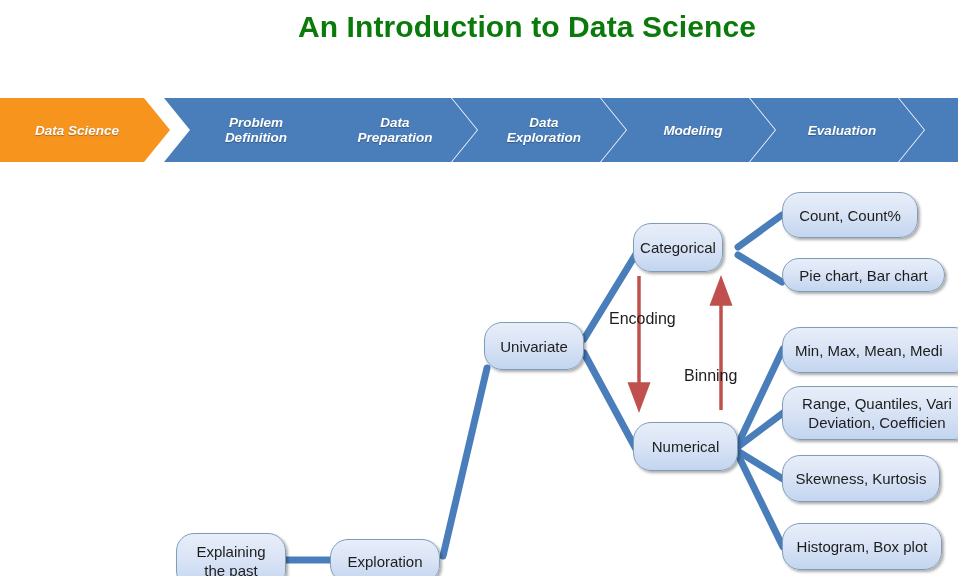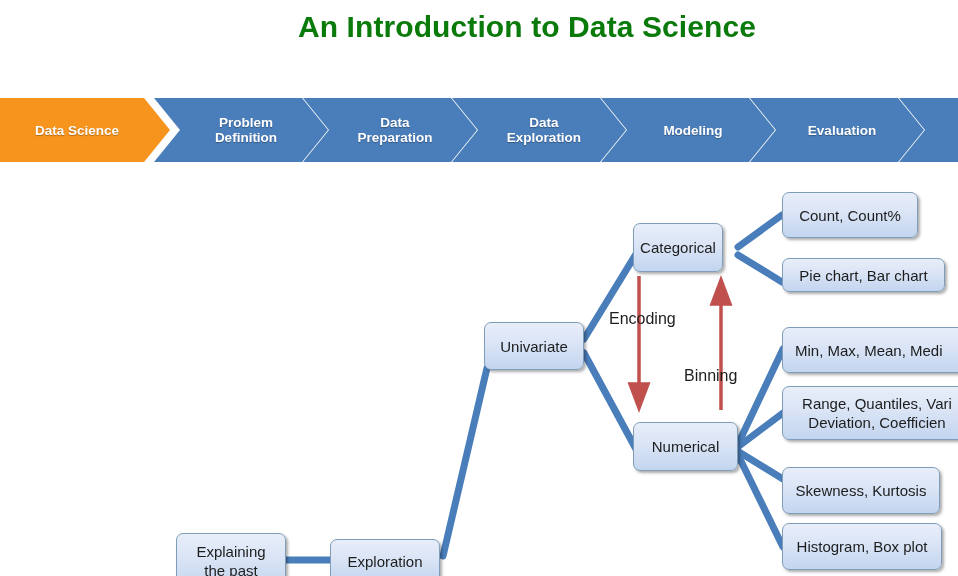--- a/index.html
+++ b/index.html
@@ -30,20 +30,21 @@
     padding-left: 48px;
   }
 
   
   #process-bar {
     position: absolute;
     left: 0;
     top: 98px;
     width: 958px;
     height: 66px;
+    font-style: italic;
   }
   .chevron {
     position: absolute;
     top: 0;
     height: 64px;
     background: #4a7ebb;
     color: #ffffff;
     font-size: 13.5px;
     font-weight: bold;
     line-height: 15px;
@@ -76,21 +77,21 @@
   }
   #connectors {
     position: absolute;
     left: 0; top: 0;
     width: 958px; height: 412px;
   }
   .node {
     position: absolute;
     box-sizing: border-box;
     border: 1px solid #7f9db9;
-    border-radius: 7px;
+    border-radius: 18px;
     background: linear-gradient(to bottom, #e8eef9 0%, #dbe5f6 42%, #c3d5ef 100%);
     box-shadow: 2px 2px 3px rgba(0,0,0,0.33);
     color: #1d1d1d;
     font-size: 15px;
     line-height: 19px;
     display: flex;
     align-items: center;
     justify-content: center;
     text-align: center;
     padding: 0 9px;
@@ -110,21 +111,21 @@
 <div id="slide-title">An Introduction to Data Science</div>
 
 <div id="process-bar">
 
   <div class="chevron first" style="left:-26px; width:196px;">
     <div>
       <span class="cv-line">Data Science</span>
     </div>
   </div>
 
-  <div class="chevron" style="left:154px; width:174px;">
+  <div class="chevron" style="left:164px; width:174px;">
     <div>
       <span class="cv-line">Problem</span>
       <span class="cv-line">Definition</span>
     </div>
   </div>
 
   <div class="chevron" style="left:303px; width:174px;">
     <div>
       <span class="cv-line">Data</span>
       <span class="cv-line">Preparation</span>
@@ -226,21 +227,21 @@
     <span>Min, Max, Mean, Medi</span>
   </div>
 
   <div class="node" style="left:782px; top:222px; width:190px; height:54px;">
     <span style="display:block;">
       <span style="display:block;">Range, Quantiles, Vari</span>
       <span style="display:block;">Deviation, Coefficien</span>
     </span>
   </div>
 
-  <div class="node" style="left:782px; top:291px; width:158px; height:47px;margin-top:12px;">
+  <div class="node" style="left:782px; top:291px; width:158px; height:47px;">
     <span>Skewness, Kurtosis</span>
   </div>
 
   <div class="node" style="left:782px; top:359px; width:160px; height:47px;">
     <span>Histogram, Box plot</span>
   </div>
 
 </div>
 
 </body></html>

